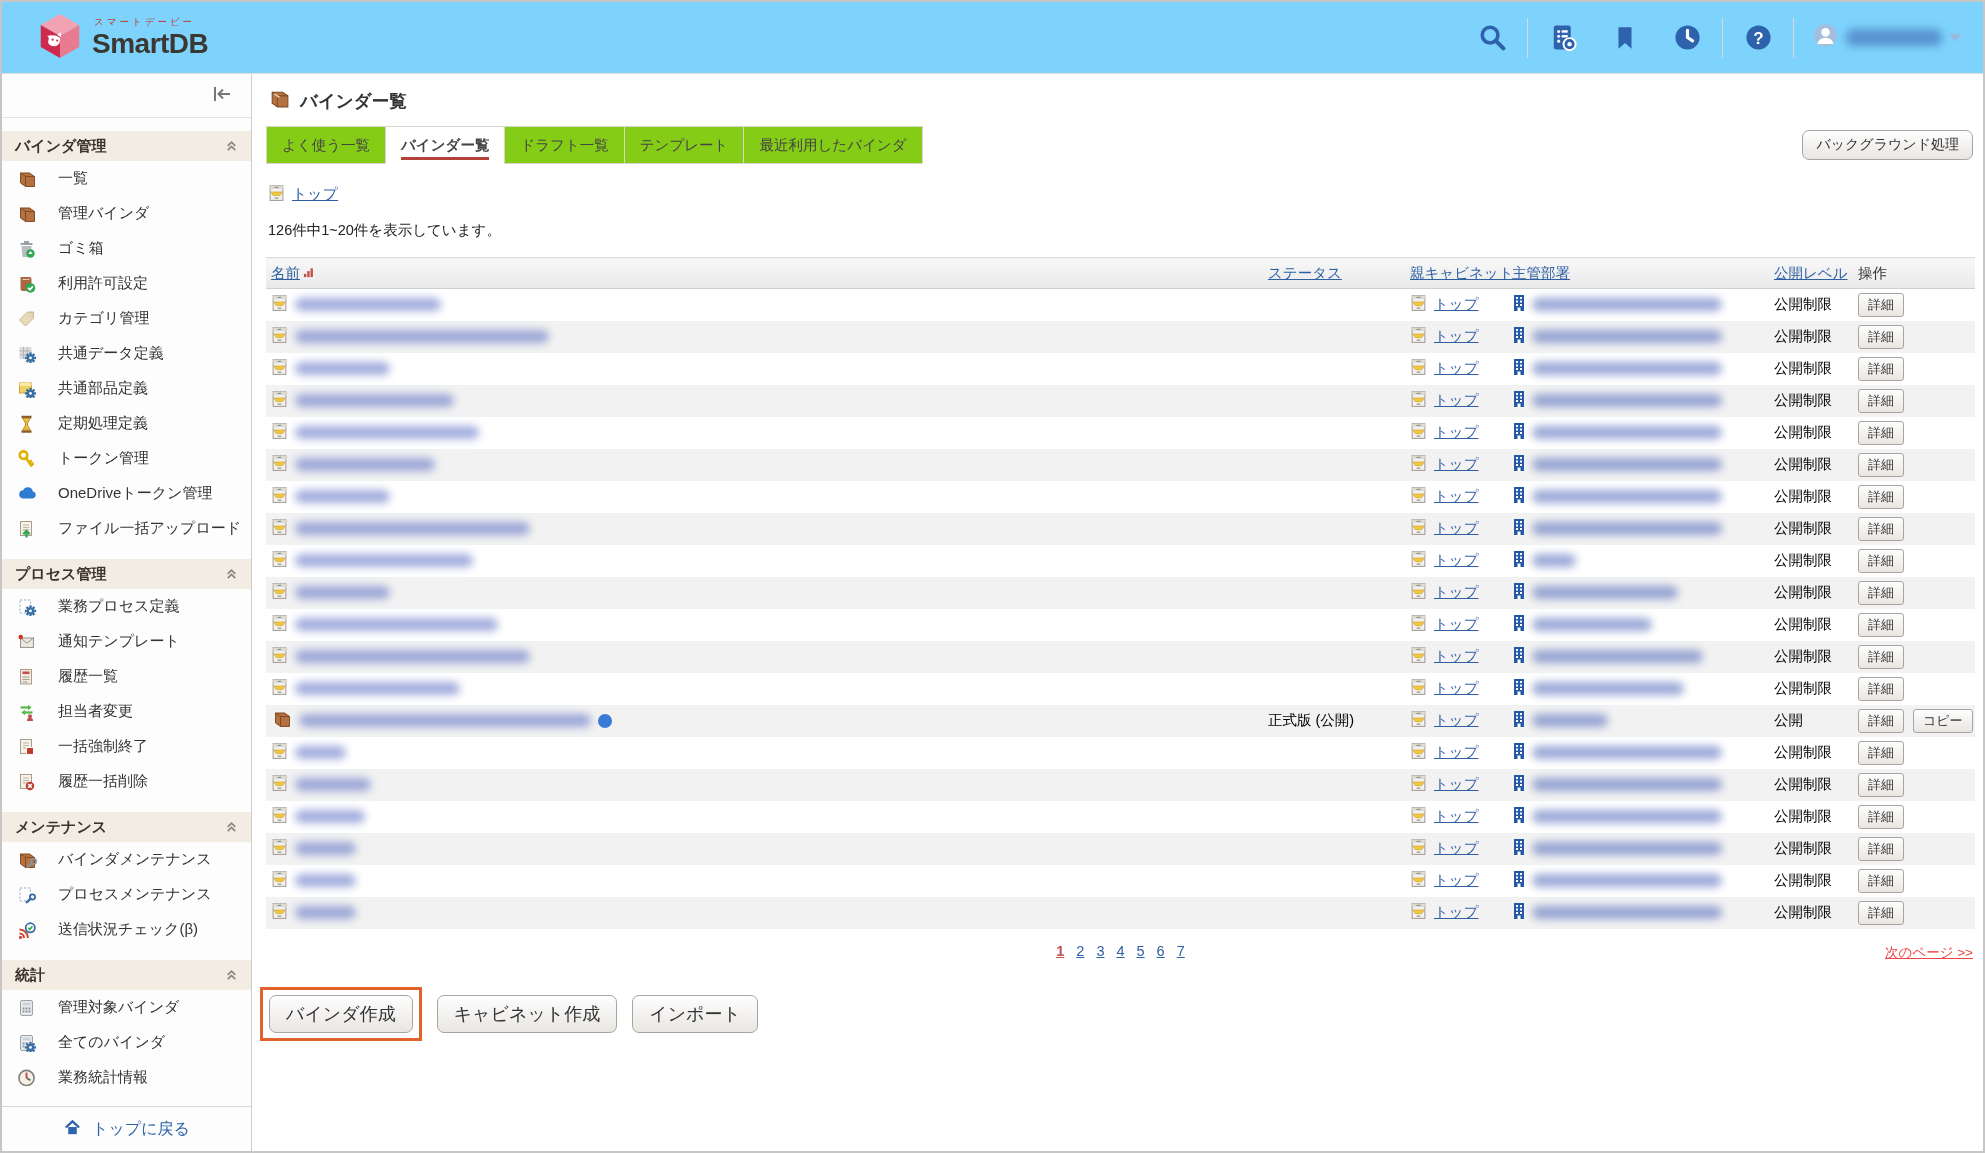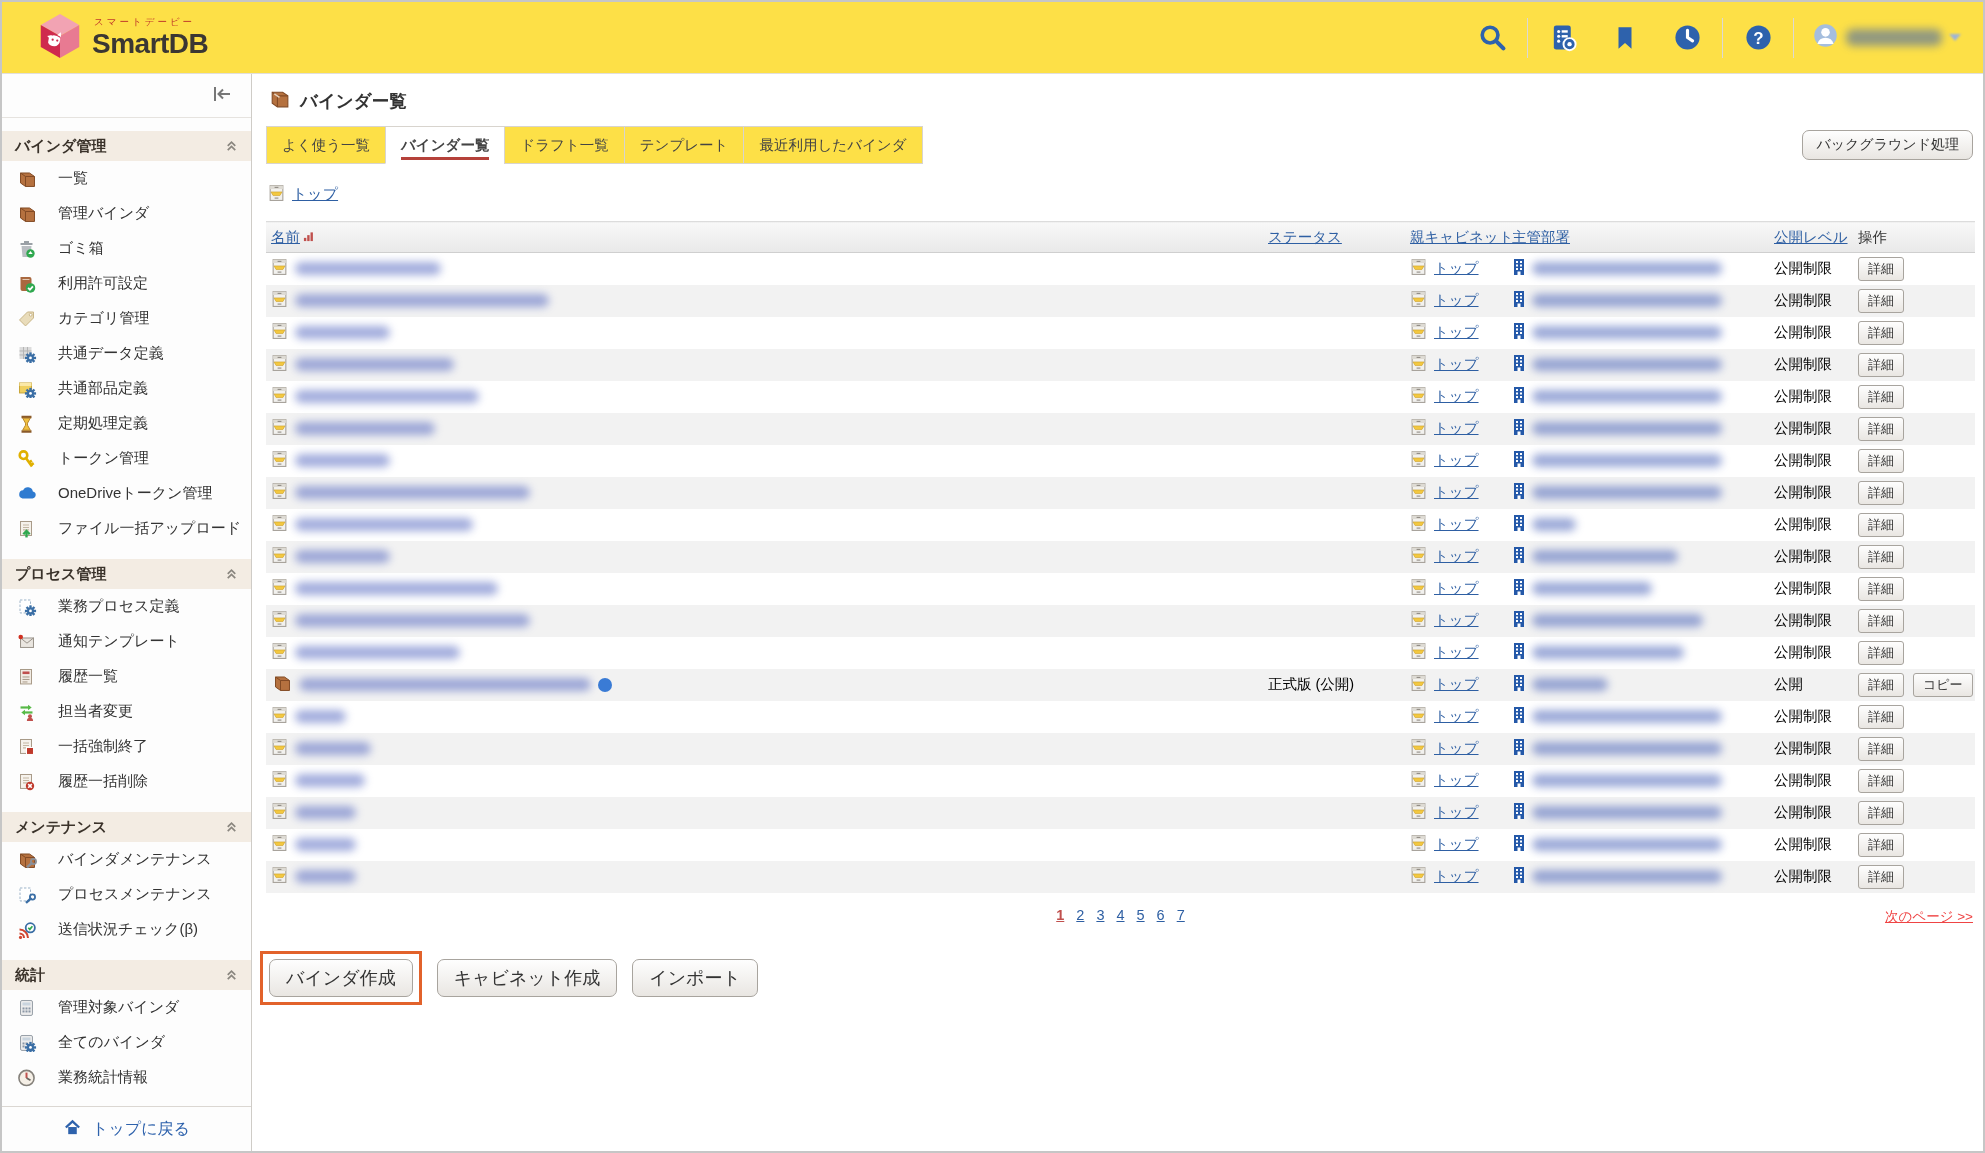--- a/index.html
+++ b/index.html
@@ -1,20 +1,20 @@
 <!DOCTYPE html>
 <html><head>
 <meta charset="utf-8">
 <style>
 * { margin:0; padding:0; box-sizing:border-box; font-family:"Liberation Sans","DejaVu Sans",sans-serif; }
 html,body { background:#fff; }
 .window { width:1985px; height:1153px; border:2px solid #c6c6c6; background:#fff; display:flex; flex-direction:column; overflow:hidden; }
 
 
-.topbar { height:72px; flex:0 0 72px; display:flex; align-items:center; justify-content:space-between; padding:0 22px 0 36px; border-bottom:1px solid #e2dfdb; background:#fde047; }
+.topbar { height:72px; flex:0 0 72px; display:flex; align-items:center; justify-content:space-between; padding:0 22px 0 36px; border-bottom:1px solid #e2dfdb; background:#7dd3fc; }
 .logo { display:flex; align-items:center; gap:10px; }
 .logo-texts { display:flex; flex-direction:column; line-height:1; }
 .logo-ruby { color:#c0392b; font-size:9.5px; letter-spacing:3px; margin:0 0 3px 2px; }
 .logo-name { color:#3b3733; font-size:28px; font-weight:bold; letter-spacing:-0.5px; }
 .topbar-right { display:flex; align-items:center; }
 .top-icon { width:62px; display:flex; justify-content:center; align-items:center; cursor:pointer; }
 .tb-divider { width:1px; height:40px; background:#ddd9d4; margin:0 4px; }
 .user-block { display:flex; align-items:center; gap:7px; margin-left:14px; cursor:pointer; }
 .blur-chip { display:inline-block; background:#4a63b8; border-radius:7px; opacity:.55; filter:blur(4px); height:14px; vertical-align:middle; }
 .user-chip { height:17px; width:96px; background:#3a5fae; }
@@ -32,21 +32,21 @@
 .side-item .sicon { width:22px; height:21px; flex:0 0 22px; display:flex; align-items:center; justify-content:center; }
 .sidebar-footer { flex:0 0 45px; border-top:1px solid #dbd7d2; display:flex; align-items:center; justify-content:center; gap:10px; font-size:16px; }
 .sidebar-footer a { color:#2e62ac; text-decoration:none; cursor:pointer; }
 
 
 main { flex:1; padding:10px 8px 0 14px; position:relative; min-width:0; }
 .page-title { display:flex; align-items:center; gap:9px; font-size:17.5px; font-weight:bold; color:#333; margin:4px 0 12px 2px; }
 
 .tabs-wrap { position:relative; margin-bottom:20px; }
 .tabs { display:flex; align-items:flex-end; }
-.tab { border:1px solid #d8d4ce; background:#fde047; color:#444; font-size:14.5px; padding:9px 15px 8px; margin-right:-1px; cursor:pointer; white-space:nowrap; }
+.tab { border:1px solid #d8d4ce; background:#84cc16; color:#444; font-size:14.5px; padding:9px 15px 8px; margin-right:-1px; cursor:pointer; white-space:nowrap; }
 .tab.active { background:#fff; font-weight:bold; border-bottom-color:#fff; }
 .tab.active .tab-label { border-bottom:3px solid #b5413a; padding-bottom:4px; }
 .bg-btn-wrap { position:absolute; right:2px; top:4px; }
 
 button.std-btn { border:1px solid #a8a49e; border-radius:7px; background:linear-gradient(#fefefe,#e9e6e2); color:#333; font-size:14px; padding:5px 13px; cursor:pointer; white-space:nowrap; }
 button.mini-btn { border:1px solid #a8a49e; border-radius:3px; background:linear-gradient(#fefefe,#e9e6e2); color:#333; font-size:13px; padding:2px 9px; cursor:pointer; white-space:nowrap; }
 
 .breadcrumb { display:flex; align-items:center; gap:7px; margin:0 0 16px 2px; font-size:15px; }
 .breadcrumb a { color:#2e5fa3; text-decoration:underline; cursor:pointer; }
 .summary { font-size:14.5px; color:#222; margin:0 0 17px 2px; }
@@ -500,20 +500,21 @@
         <span id="breadcrumb-icon"><svg viewBox="0 0 16 17" width="17" height="18">
               <rect x="2" y="1.5" width="12" height="14" fill="#f2f1ee" stroke="#a39e96"></rect>
               <rect x="2" y="1.5" width="12" height="3.2" fill="#dedbd4"></rect>
               <rect x="6.2" y="2.7" width="3.6" height="1" fill="#8d8881"></rect>
               <path d="M2.8 7.5 h10.4 l-2 3.4 H4.8 z" fill="#f3c840" stroke="#cfa32a" stroke-width="0.6"></path>
               <rect x="6.2" y="12.8" width="3.6" height="1" fill="#8d8881"></rect>
             </svg></span>
         <a>トップ</a>
       </div>
 
+      <div class="summary">126件中1~20件を表示しています。</div>
 
       <table class="binders">
         <colgroup>
           <col style="width:auto">
             <col style="width:142px">
             <col style="width:102px">
             <col style="width:262px">
             <col style="width:84px">
             <col style="width:122px">
         </colgroup>

